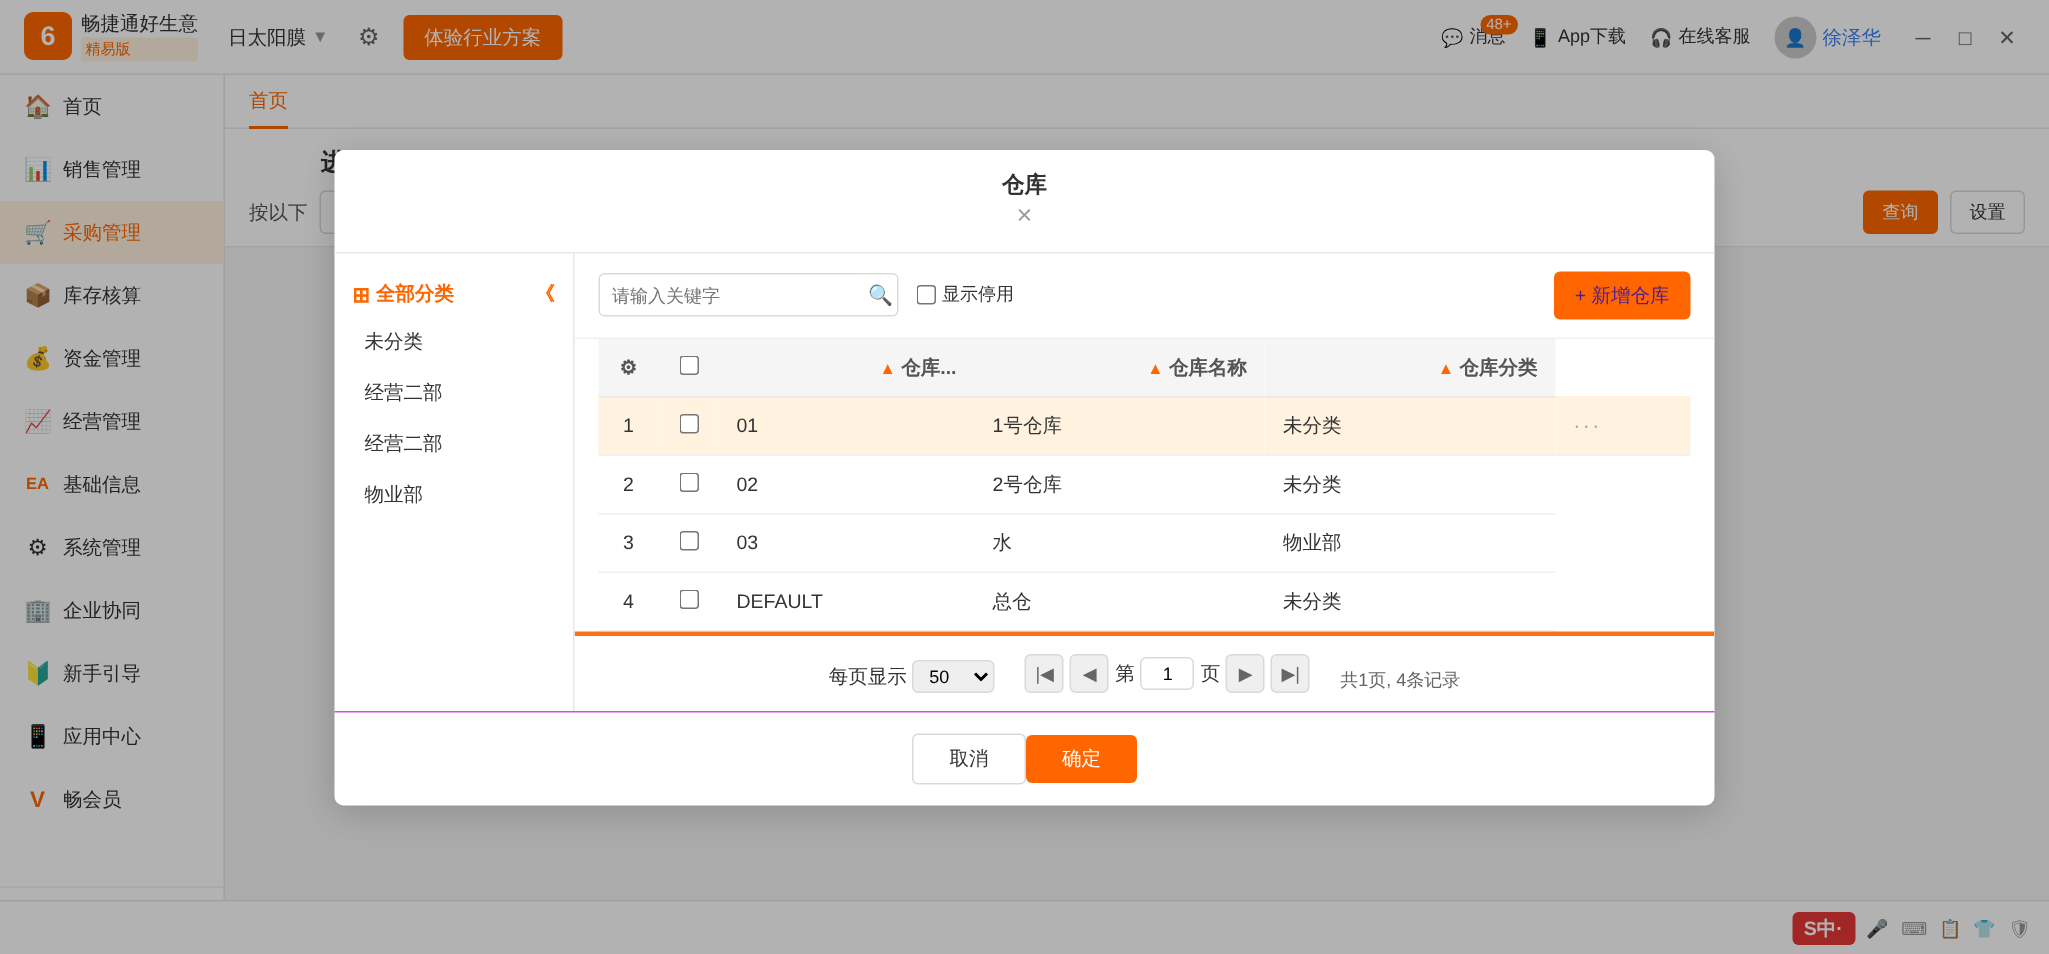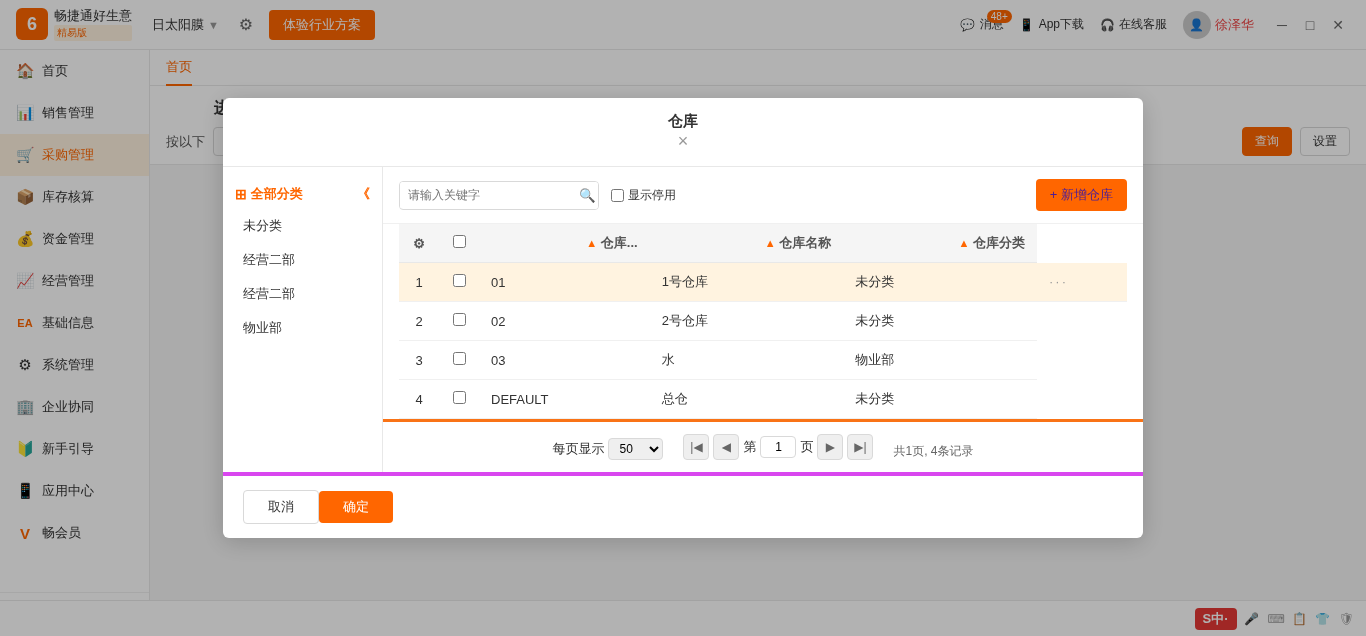--- a/index.html
+++ b/index.html
@@ -60,21 +60,21 @@
       display: flex; align-items: center; gap: 4px; cursor: pointer; color: #333; font-size: 12px; position: relative;
     }
     .badge {
       background: #f60; color: #fff; border-radius: 8px;
       font-size: 10px; padding: 1px 4px; position: absolute; top: -6px; right: -8px;
     }
     .topbar-avatar {
       width: 28px; height: 28px; border-radius: 50%; background: #ccc;
       display: flex; align-items: center; justify-content: center; color: #fff; font-size: 12px;
     }
-    .topbar-username { font-size: 13px; color: #ef4444; cursor: pointer; }
+    .topbar-username { font-size: 13px; color: #3b82f6; cursor: pointer; }
 
     
     .layout { display: flex; height: calc(100vh - 50px); }
 
     
     .sidebar {
       width: 150px;
       background: #fff;
       border-right: 1px solid #e8e8e8;
       display: flex;
@@ -338,23 +338,24 @@
       text-align: center;
       font-size: 12px;
       padding: 3px;
     }
     .page-total { margin-left: 12px; color: #666; font-size: 12px; }
 
     
     .modal-footer {
       display: flex;
       align-items: center;
+      justify-content: center;
       gap: 0;
       padding: 14px 20px;
-      border-top: 4px solid #d946ef;
+      border-top: 1px solid #d946ef;
     }
     .btn-cancel {
       border: 1px solid #d9d9d9;
       background: #fff;
       border-radius: 4px;
       padding: 7px 24px;
       font-size: 13px;
       cursor: pointer;
       color: #333;
     }

